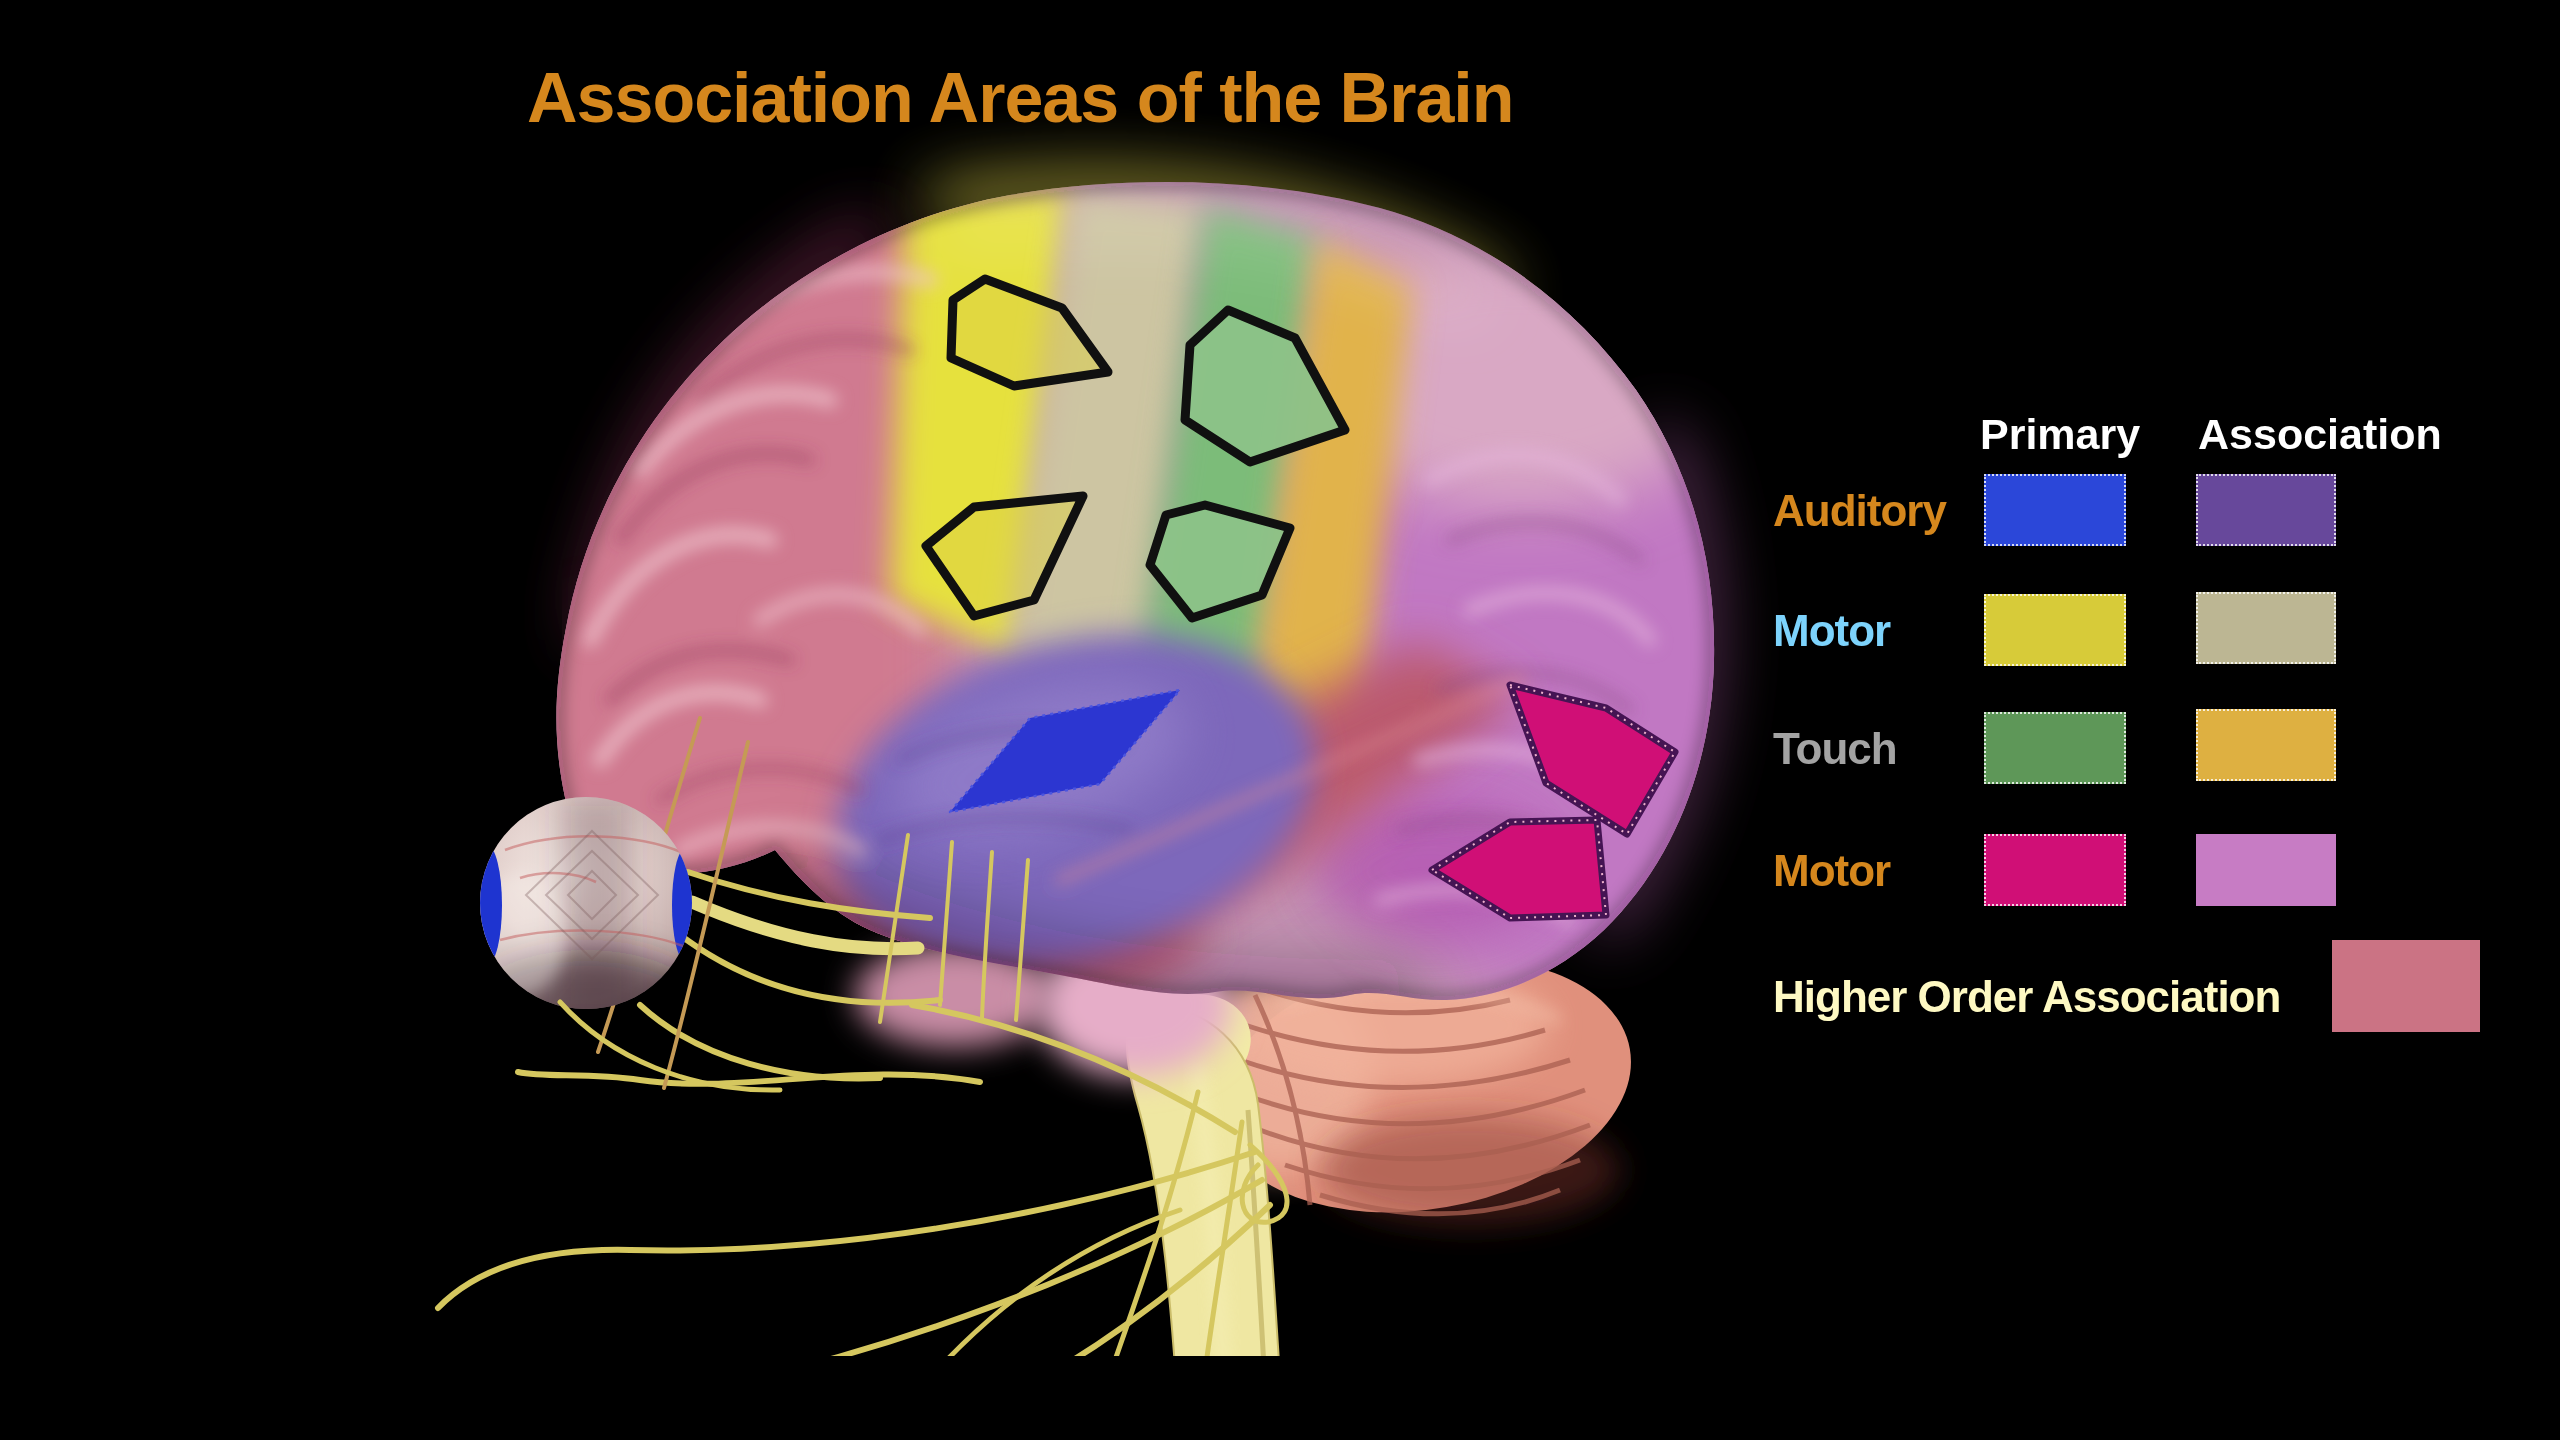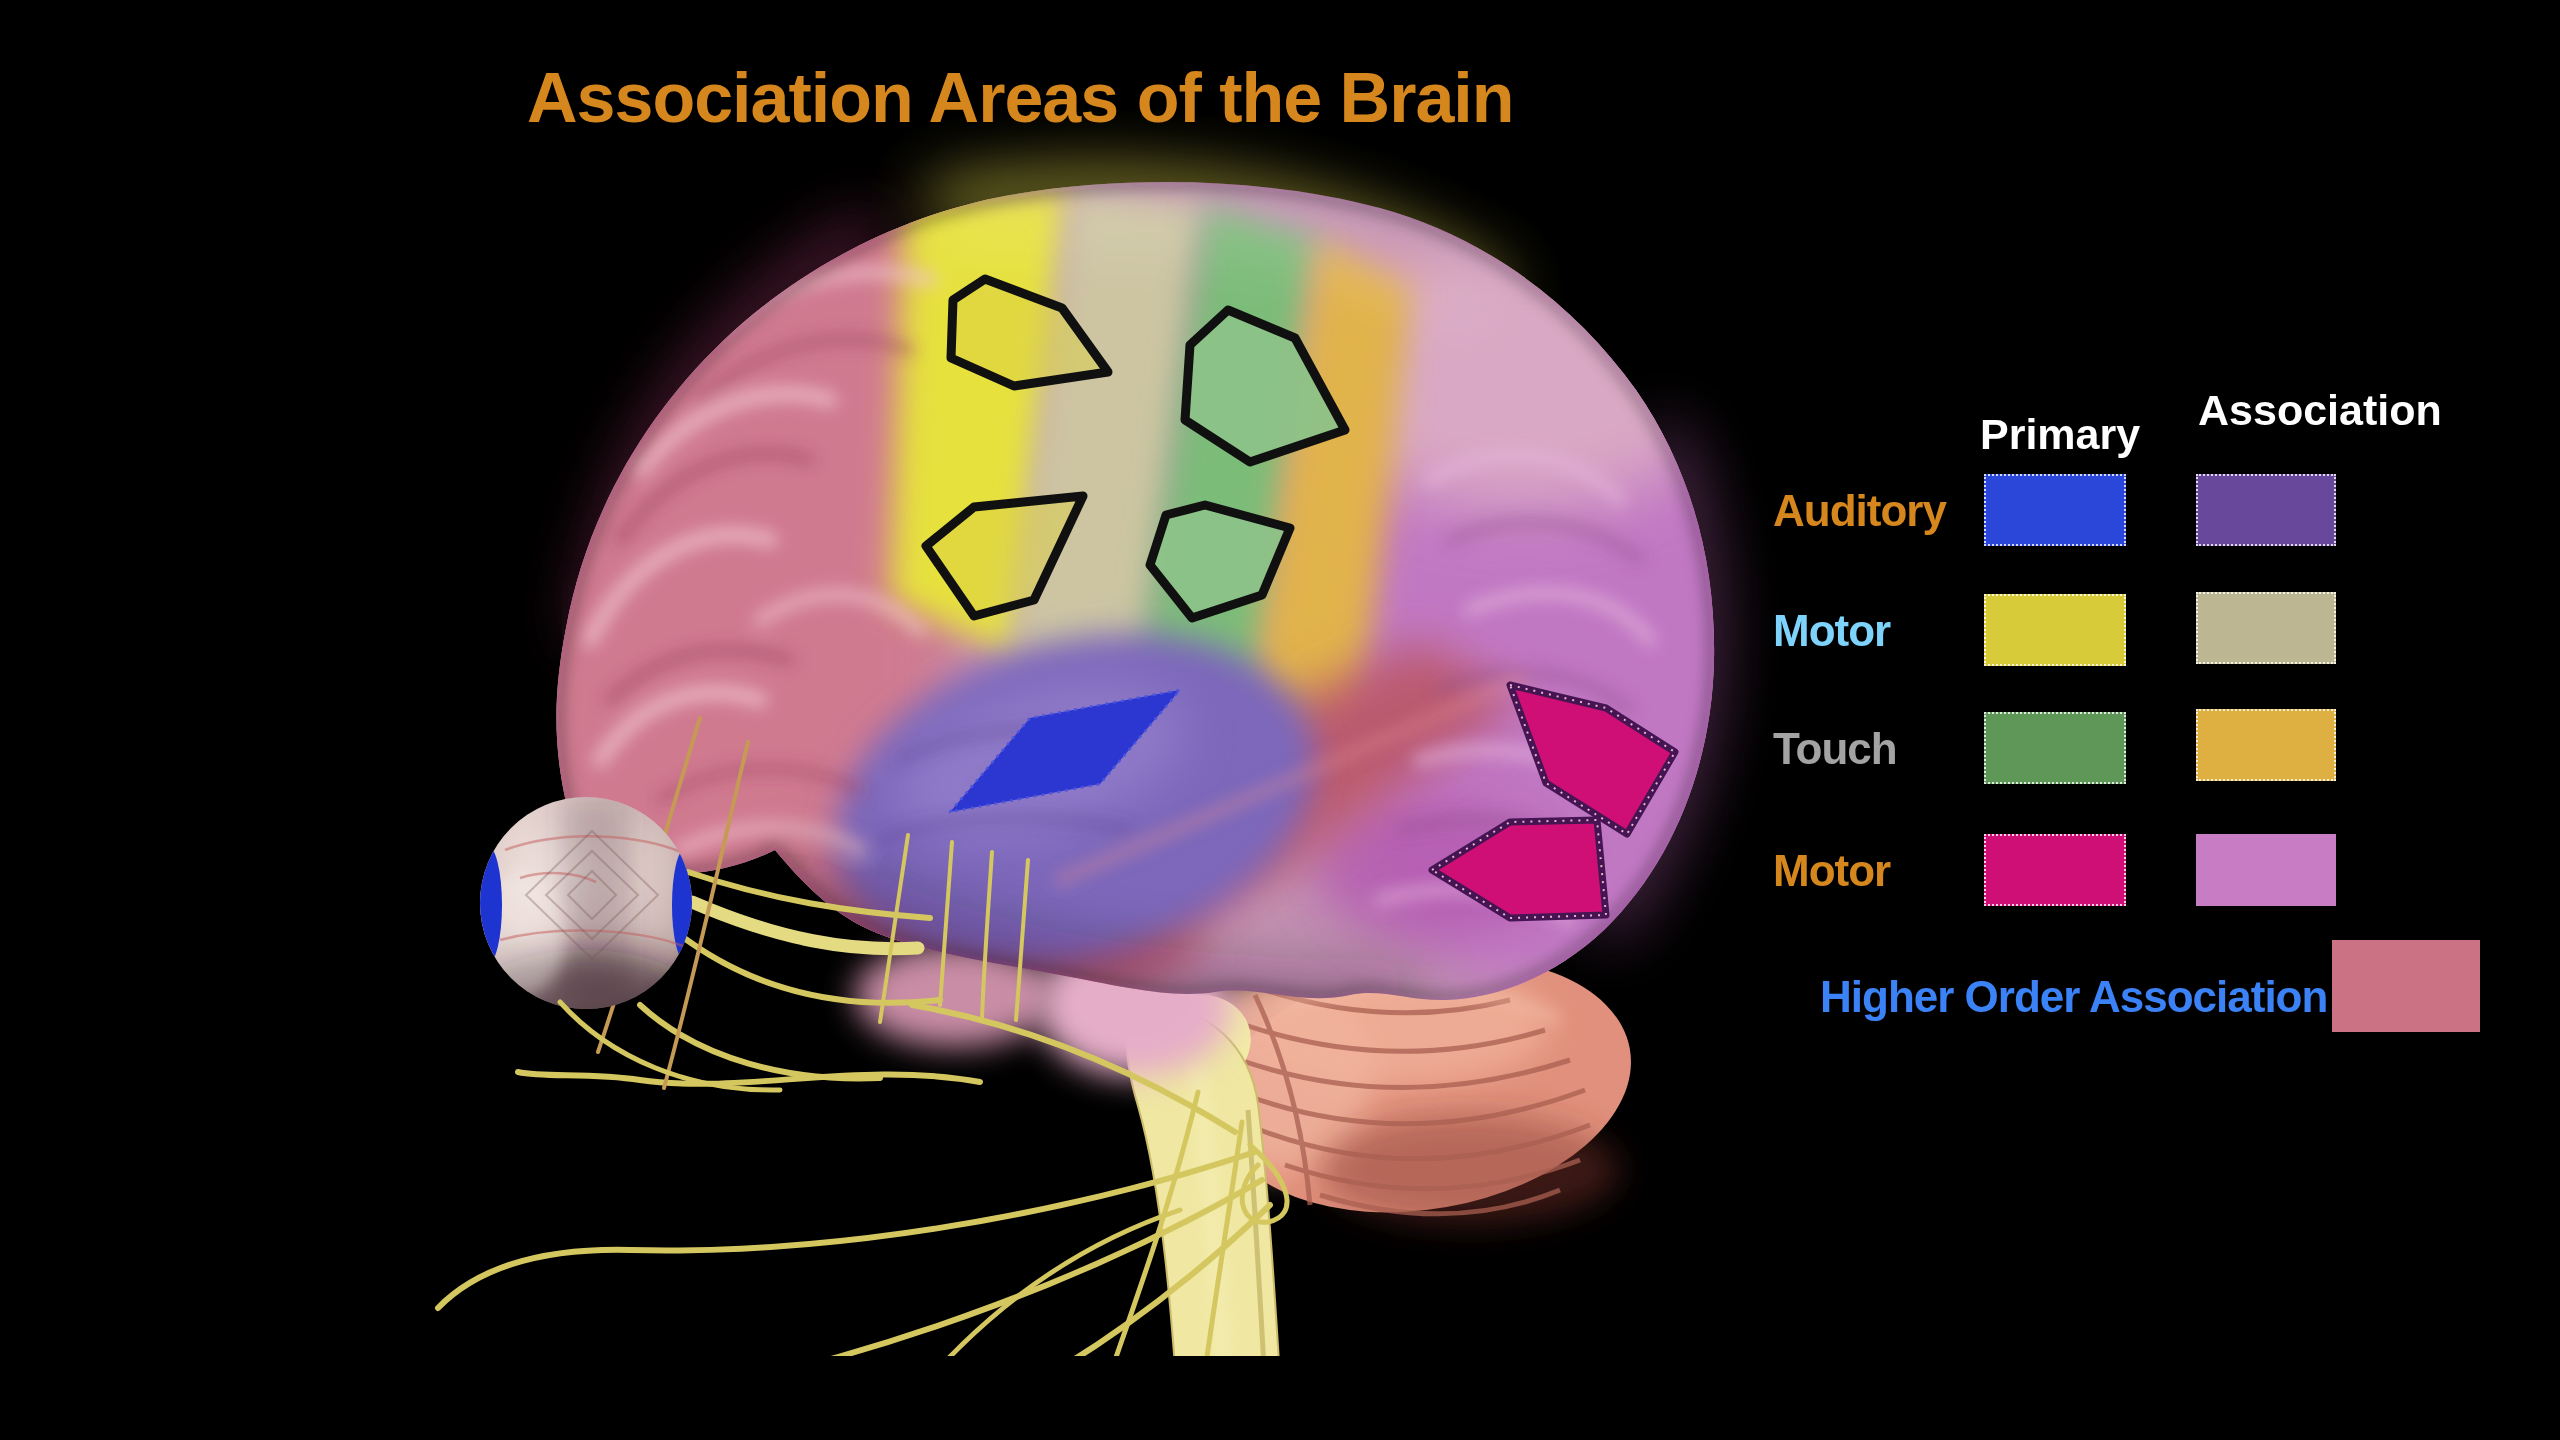--- a/index.html
+++ b/index.html
@@ -195,35 +195,35 @@
 
   <g fill="none" stroke-linecap="round" stroke="#d5c75f">
     <path d="M 560 1002 C 610 1058 690 1092 780 1090" stroke-width="5"></path>
   </g>
 </svg>
 
 <div class="title" style="color: rgb(213, 135, 29);">Association Areas of the Brain</div>
 
 <div>
   <div class="hdr" style="left: 1964px; top: 410px; color: rgb(255, 255, 255);">Primary</div>
-  <div class="hdr" style="left: 2182px; top: 386px; color: rgb(255, 255, 255);">Association</div>
+  <div class="hdr" style="left: 2182px; top: 410px; color: rgb(255, 255, 255);">Association</div>
 
   <div class="lbl" style="top: 486px; color: rgb(213, 135, 29);">Auditory</div>
   <div class="sw pcol dotted" style="top: 474px; background-color: rgb(43, 71, 217);"></div>
   <div class="sw acol dotted" style="top: 474px; background-color: rgb(103, 72, 155);"></div>
 
   <div class="lbl" style="top: 606px; color: #7dd3fc;">Motor</div>
   <div class="sw pcol dotted" style="top: 594px; background-color: rgb(215, 203, 57);"></div>
   <div class="sw acol dotted" style="top: 592px; background-color: rgb(188, 182, 147);"></div>
 
   <div class="lbl" style="top: 724px; color: #a3a3a3;">Touch</div>
   <div class="sw pcol dotted" style="top: 712px; background-color: rgb(94, 151, 88);"></div>
   <div class="sw acol dotted" style="top: 709px; background-color: rgb(222, 176, 65);"></div>
 
   <div class="lbl" style="top: 846px; color: rgb(213, 135, 29);">Motor</div>
   <div class="sw pcol dotted" style="top: 834px; background-color: rgb(208, 15, 118);"></div>
   <div class="sw acol" style="top: 834px; background-color: rgb(199, 124, 196);"></div>
 
-  <div class="lbl" style="top: 972px; color: #3b82f6; margin-left: 47px;">Higher Order Association</div>
+  <div class="lbl" style="top: 972px; color: #fef9c3;">Higher Order Association</div>
   <div class="sw" style="left: 2332px; top: 940px; width: 148px; height: 92px; background-color: rgb(203, 115, 132);"></div>
 </div>
 
 </div>
 
 </body></html>

